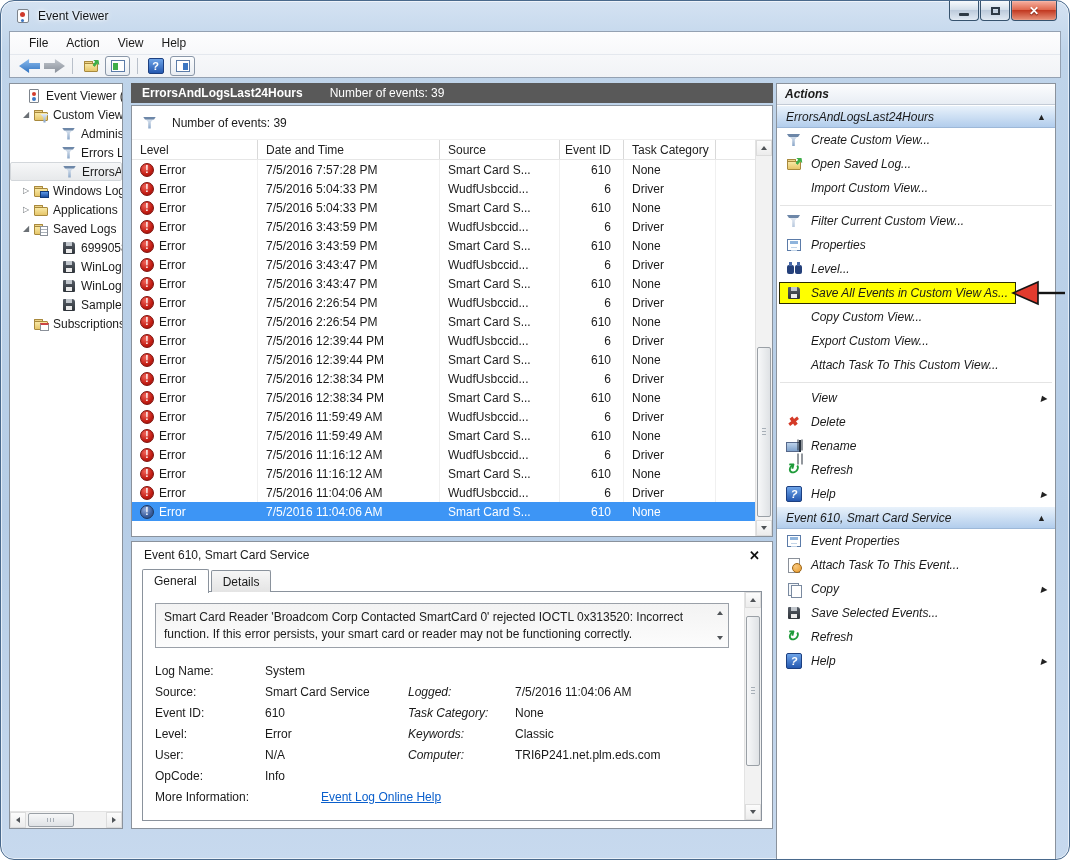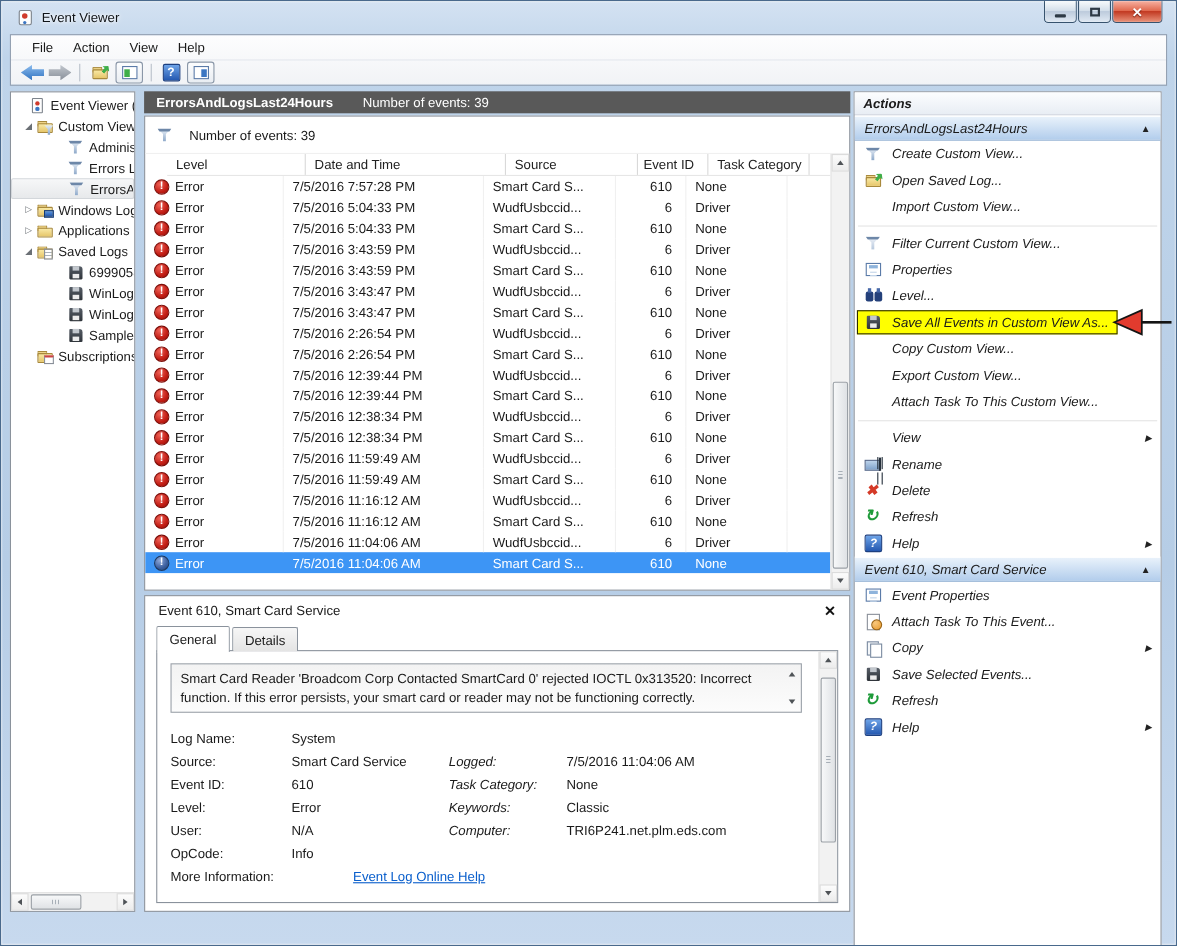--- a/index.html
+++ b/index.html
@@ -1,19 +1,19 @@
 <!DOCTYPE html>
 <html style="--c-selection: #3d95f5; --c-highlight: #ffff00; --c-arrow-red: #e23b2e; --c-error-red: #c21d14; --c-link: #0a5fcc; --c-header-dark: #595959;"><head>
 <meta charset="utf-8">
 <style>
   * { margin:0; padding:0; box-sizing:border-box; }
   body { font-family:"Liberation Sans", sans-serif; font-size:12px; color:#1a1a1a; background:#fff; }
   #window { position:relative; width:1070px; height:860px; overflow:hidden;
     background:linear-gradient(180deg,#d4e2f2 0%,#bfd4ea 6%,#b6cde6 60%,#c7d9ee 100%);
-    border:1px solid #49698c; border-radius:0; box-shadow:inset 0 0 0 1px rgba(255,255,255,.6); }
+    border:1px solid #49698c; border-radius:14px; box-shadow:inset 0 0 0 1px rgba(255,255,255,.6); }
 
   
   .titlebar { position:absolute; left:0; top:0; right:0; height:30px; }
   .app-icon { position:absolute; left:14px; top:7px; width:16px; height:16px; }
   .app-icon::before { content:""; position:absolute; inset:1px 2px; background:#fdfdfd; border:1px solid #7d848c; border-radius:2px; }
   .app-icon::after { content:""; position:absolute; left:5px; top:4px; width:5px; height:5px; border-radius:50%; background:#d03a2b; box-shadow:0 6px 0 -1px #3c76c2; }
   .title-text { position:absolute; left:37px; top:8px; color:#101418; text-shadow:0 0 3px #fff, 0 0 6px #fff; }
   .winbtns { position:absolute; top:0; right:12px; display:flex; }
   .winbtn { width:30px; height:20px; margin-left:0; border:1px solid #37536e; border-top:none;
     border-radius:0 0 4px 4px; background:linear-gradient(#f7fafc,#d4dfea 45%,#bdcbdc 50%,#e0e9f3);
@@ -93,21 +93,21 @@
 
   
   .content-header { position:absolute; left:130px; top:82px; width:642px; height:20px; background:var(--c-header-dark,#595959); color:#fff; display:flex; align-items:center; padding-left:11px; }
   .content-header .ch-title { font-weight:bold; }
   .content-header .ch-sub { margin-left:27px; }
   .list-panel { position:absolute; left:130px; top:104px; width:642px; height:432px; background:#fff; border:1px solid #8a929c; }
   .filter-strip { height:34px; display:flex; align-items:center; padding-left:10px; border-bottom:1px solid #f0f0f0; }
   .filter-strip .ic { margin-right:14px; }
   .list-body { position:absolute; top:34px; left:0; right:0; bottom:0; }
   .list-main { position:absolute; left:0; top:0; right:17px; bottom:0; overflow:hidden; }
-  .cols-header { height:20px; display:flex; border-bottom:1px solid #e6e6e6;margin-left:20px; }
+  .cols-header { height:20px; display:flex; border-bottom:1px solid #e6e6e6; }
   .col-h { display:flex; align-items:center; padding-left:8px; border-right:1px solid #d9d9d9; color:#222; }
   .ev-row { height:19px; display:flex; align-items:center; }
   .ev-cell { height:100%; display:flex; align-items:center; padding-left:8px; border-right:1px solid #f0f0f0; overflow:hidden; white-space:nowrap; }
   .ev-row.selected { background:var(--c-selection,#3d95f5); color:#fff; }
   .ev-row.selected .ev-cell { border-right-color:transparent; }
   .ev-cell.level .ic { margin-right:5px; }
   .c0 { width:126px; } .c1 { width:182px; } .c2 { width:120px; } .c3 { width:64px; justify-content:flex-end; padding-right:12px; padding-left:0; } .c4 { width:92px; } .c5 { flex:1; border-right:none; }
 
   
   .vscroll { position:absolute; top:0; right:0; bottom:0; width:17px; background:#f2f2f2; border-left:1px solid #e3e3e3; }
@@ -664,26 +664,26 @@
           <span class="ai-noicon"></span>
           <span class="ai-label">Attach Task To This Custom View...</span>
         </div>
         <div class="action-sep"></div>
         <div class="action-item">
           <span class="ai-noicon"></span>
           <span class="ai-label">View</span>
           <span class="submenu-arrow">▶</span>
         </div>
         <div class="action-item">
+          <span class="ic ic-delete ai-icon"></span>
+          <span class="ai-label">Delete</span>
+        </div>
+        <div class="action-item">
           <span class="ic ic-rename ai-icon"></span>
           <span class="ai-label">Rename</span>
-        </div>
-        <div class="action-item">
-          <span class="ic ic-delete ai-icon"></span>
-          <span class="ai-label">Delete</span>
         </div>
         <div class="action-item">
           <span class="ic ic-refresh ai-icon"></span>
           <span class="ai-label">Refresh</span>
         </div>
         <div class="action-item">
           <span class="ic ic-help ai-icon"></span>
           <span class="ai-label">Help</span>
           <span class="submenu-arrow">▶</span>
         </div>

